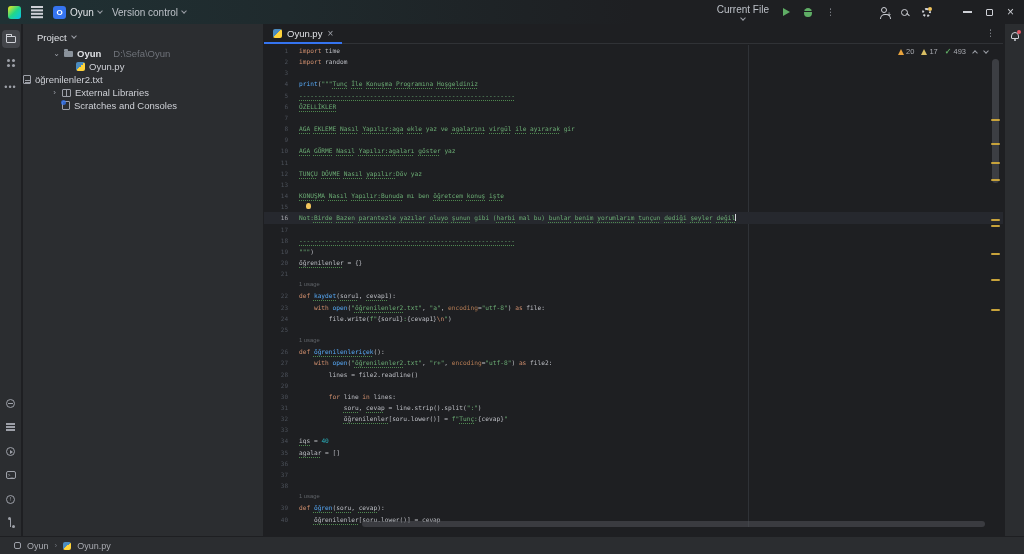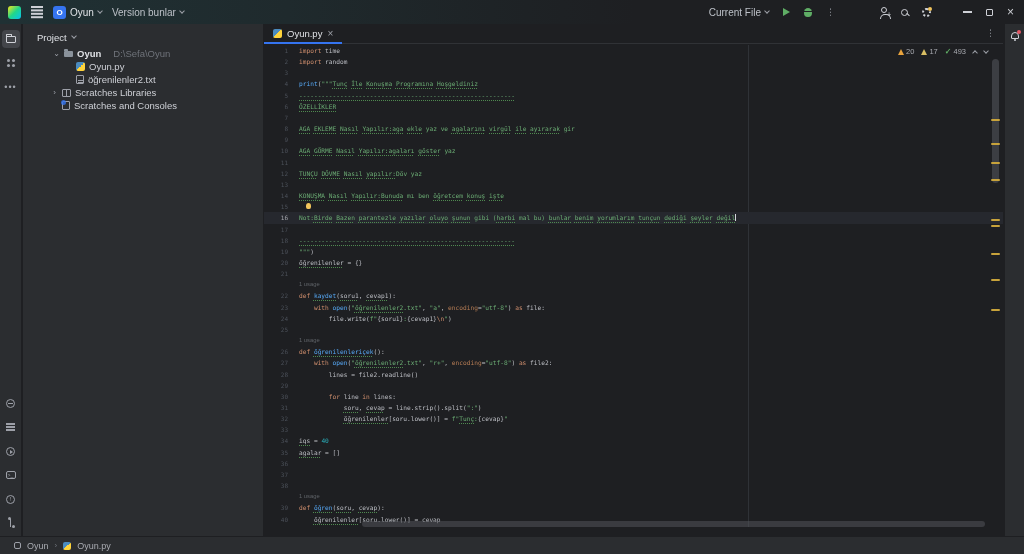--- a/index.html
+++ b/index.html
@@ -147,26 +147,26 @@
 <div id="header">
   <div class="h-left">
     <span class="logo"><span class="logo-in"></span></span>
     <span class="burger"></span>
     <span class="widget">
       <span class="badge">O</span>
       <span>Oyun</span>
       <span class="chev"></span>
     </span>
     <span class="widget" style="color:#BCC0C7;">
-      <span>Version bunlar</span>
+      <span>Version control</span>
       <span class="chev"></span>
     </span>
   </div>
   <div class="h-right">
-    <span class="widget" style="color:#BCC0C7;">
+    <span class="widget" style="color:#BCC0C7;flex-direction:column;">
       <span>Current File</span>
       <span class="chev"></span>
     </span>
     <span class="play"></span>
     <span class="bug"></span>
     <span class="vdots">⋮</span>
     <span style="width:18px;"></span>
     <span class="person">
         <span class="plus">+</span>
       </span>
@@ -222,28 +222,28 @@
     <div class="tree-row" style="padding-left:30px;">
       <span class="tree-chev">⌄</span>
       <span class="t-folder"></span>
       <span class="tree-label bold">Oyun</span>
       <span class="tree-path">D:\Sefa\Oyun</span>
     </div>
     <div class="tree-row" style="padding-left:53px;">
       <span class="t-py"></span>
       <span class="tree-label">Oyun.py</span>
     </div>
-    <div class="tree-row" style="padding-left:53px;">
+    <div class="tree-row" style="">
       <span class="t-txt"></span>
       <span class="tree-label">öğrenilenler2.txt</span>
     </div>
     <div class="tree-row" style="padding-left:28px;">
       <span class="tree-chev">›</span>
       <span class="t-lib"></span>
-      <span class="tree-label">Scratches Libraries</span>
+      <span class="tree-label">External Libraries</span>
     </div>
     <div class="tree-row" style="padding-left:39px;">
       <span class="t-scratch"></span>
       <span class="tree-label">Scratches and Consoles</span>
     </div>
   </div>
 </div>
 
 <div id="editor">
   <div class="tabbar">

